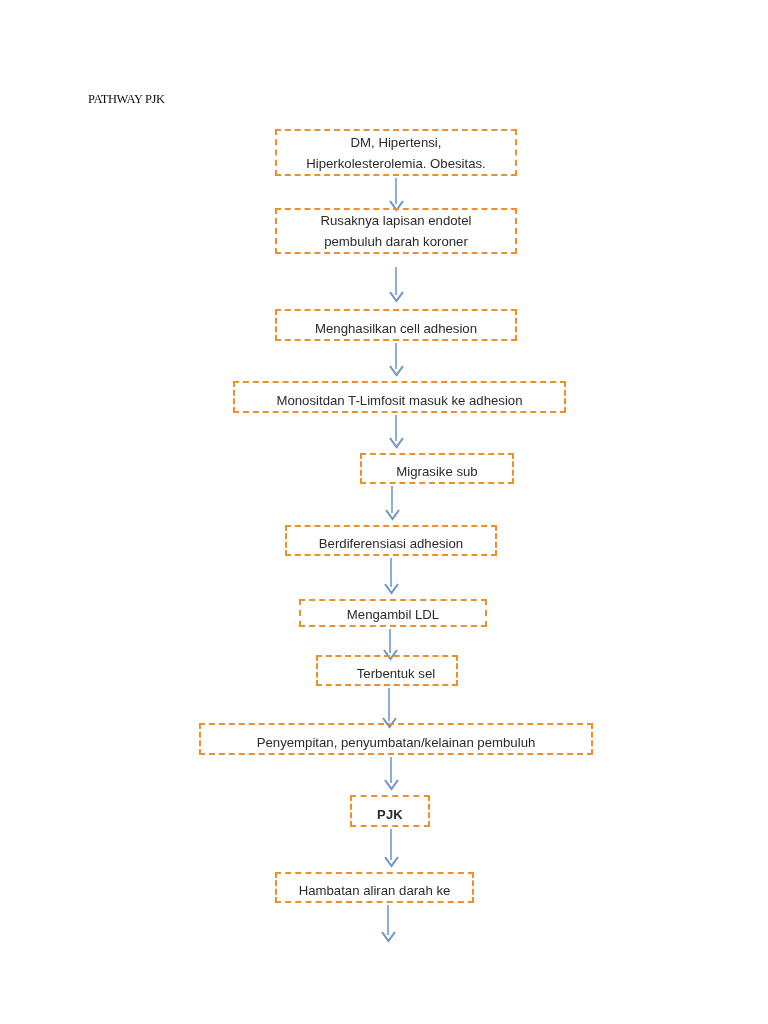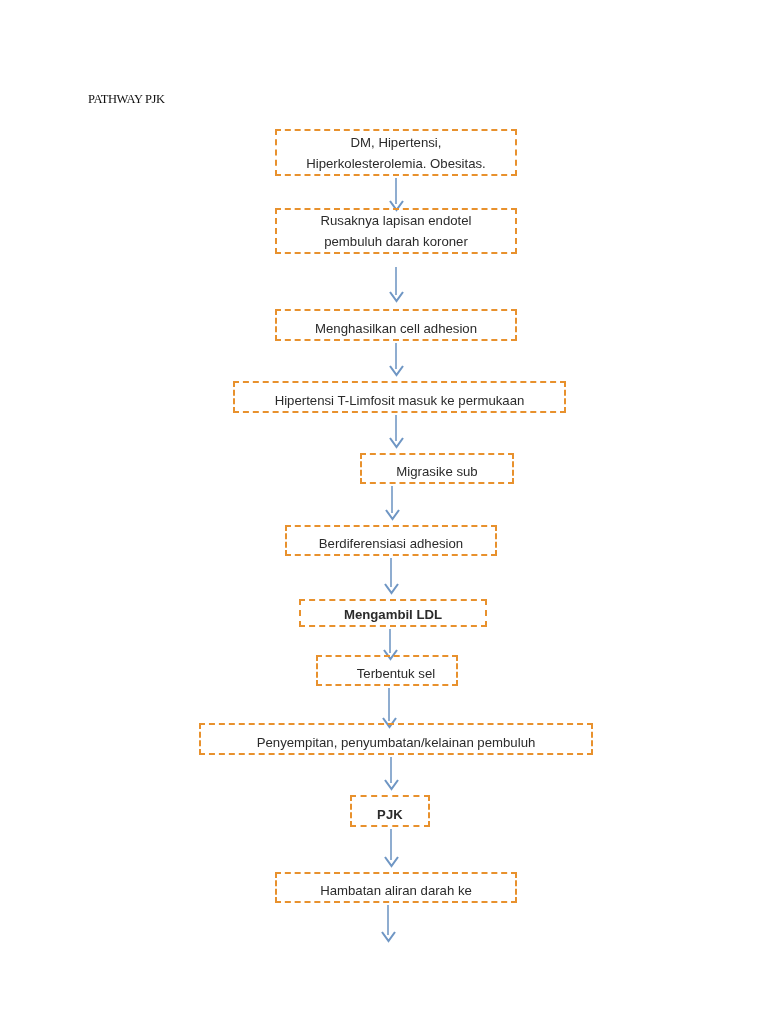--- a/index.html
+++ b/index.html
@@ -125,21 +125,21 @@
   <div class="arrow" style="left:385px; top:343px; height:38px;">
     <div class="shaft" style="height:26px;"></div>
     <div class="head" style="top:22px;">
       <svg width="15" height="12" viewBox="0 0 15 12">
         <path d="M1 1 L7.5 10 L14 1" fill="none" stroke="#6f96c4" stroke-width="2.1"></path>
       </svg>
     </div>
   </div>
 
   <div class="node" style="left:233px; top:381px; width:333px; height:32px;">
-    <span class="label">Hipertensi T-Limfosit masuk ke permukaan</span>
+    <span class="label">Monositdan T-Limfosit masuk ke adhesion</span>
   </div>
 
   <div class="arrow" style="left:385px; top:415px; height:38px;">
     <div class="shaft" style="height:26px;"></div>
     <div class="head" style="top:22px;">
       <svg width="15" height="12" viewBox="0 0 15 12">
         <path d="M1 1 L7.5 10 L14 1" fill="none" stroke="#6f96c4" stroke-width="2.1"></path>
       </svg>
     </div>
   </div>
@@ -163,21 +163,21 @@
 
   <div class="arrow" style="left:380px; top:558px; height:41px;">
     <div class="shaft" style="height:29px;"></div>
     <div class="head" style="top:25px;">
       <svg width="15" height="12" viewBox="0 0 15 12">
         <path d="M1 1 L7.5 10 L14 1" fill="none" stroke="#6f96c4" stroke-width="2.1"></path>
       </svg>
     </div>
   </div>
 
-  <div class="node" style="left:299px; top:599px; width:188px; height:28px;font-weight:bold;">
+  <div class="node" style="left:299px; top:599px; width:188px; height:28px;">
     <span class="label">Mengambil LDL</span>
   </div>
 
   <div class="arrow" style="left:379px; top:629px; height:32px;">
     <div class="shaft" style="height:24px;"></div>
     <div class="head" style="top:20px;">
       <svg width="15" height="12" viewBox="0 0 15 12">
         <path d="M1 1 L7.5 10 L14 1" fill="none" stroke="#6f96c4" stroke-width="2.1"></path>
       </svg>
     </div>
@@ -215,21 +215,21 @@
 
   <div class="arrow" style="left:380px; top:829px; height:43px;">
     <div class="shaft" style="height:31px;"></div>
     <div class="head" style="top:27px;">
       <svg width="15" height="12" viewBox="0 0 15 12">
         <path d="M1 1 L7.5 10 L14 1" fill="none" stroke="#6f96c4" stroke-width="2.1"></path>
       </svg>
     </div>
   </div>
 
-  <div class="node" style="left:275px; top:872px; width:242px; height:31px;">
+  <div class="node" style="left:275px; top:872px; width:199px; height:31px;">
     <span class="label">Hambatan aliran darah ke</span>
   </div>
 
   <div class="arrow" style="left:377px; top:905px; height:42px;">
     <div class="shaft" style="height:30px;"></div>
     <div class="head" style="top:26px;">
       <svg width="15" height="12" viewBox="0 0 15 12">
         <path d="M1 1 L7.5 10 L14 1" fill="none" stroke="#6f96c4" stroke-width="2.1"></path>
       </svg>
     </div>

